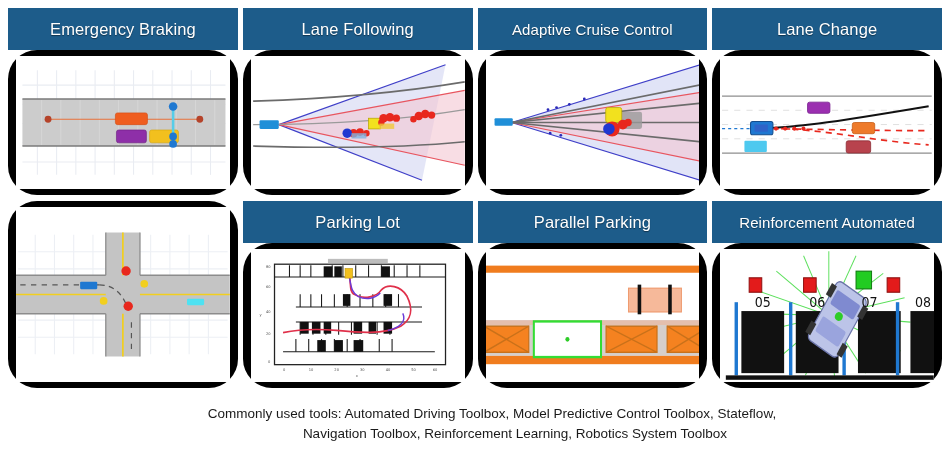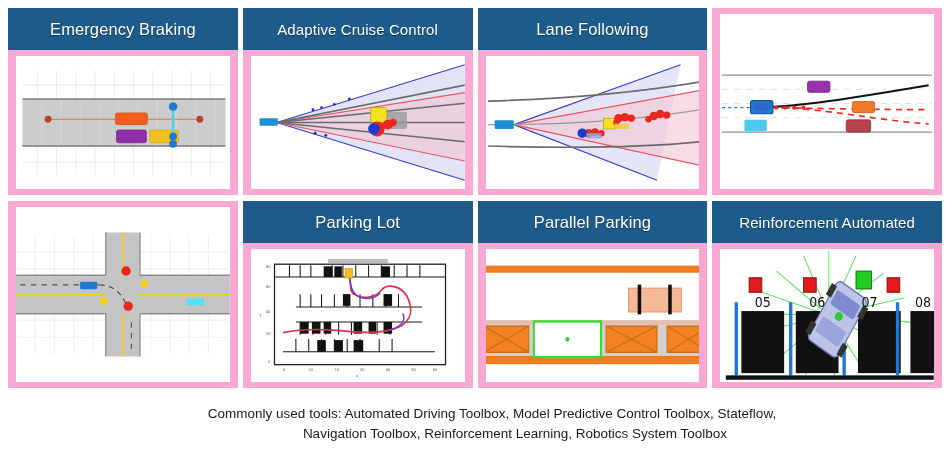--- a/index.html
+++ b/index.html
@@ -16,22 +16,22 @@
         grid-template-rows:1fr 1fr;column-gap:5px;row-gap:6px;}
   .cell{display:flex;flex-direction:column;min-width:0;}
   .cell-header{
     background:#1d5c8a;color:#ffffff;
     height:42px;display:flex;align-items:center;justify-content:center;
     text-align:center;font-size:16.5px;letter-spacing:.1px;
     text-shadow:0 1px 1px rgba(0,0,0,.45);
     padding:0 4px;box-sizing:border-box;white-space:nowrap;
   }
   .cell-header.small{font-size:15px;}
-  .cell-body{flex:1;background:#f9a8d4;display:flex;align-items:center;
-             justify-content:center;padding:6px 8px;box-sizing:border-box;}
+  .cell-body{flex:1;background:#000000;display:flex;align-items:center;
+             justify-content:center;padding:6px 8px;box-sizing:border-box;border-radius:29px;}
   .panel{background:#ffffff;width:100%;height:100%;position:relative;overflow:hidden;}
 
   
   .caption{position:absolute;left:17px;top:404px;width:950px;text-align:center;
            font-size:13.5px;color:#1a1a1a;line-height:20px;}
   .caption .l2{display:block;padding-left:46px;}
 
   svg{display:block;width:100%;height:100%;}
 </style>
 </head>
@@ -82,58 +82,20 @@
             <line x1="30" y1="52" x2="172" y2="52" stroke="#e8703a" stroke-width="1"></line>
             <circle cx="30" cy="52" r="3.2" fill="#b5432a"></circle>
             <circle cx="172" cy="52" r="3.2" fill="#b5432a"></circle>
             <rect x="93" y="46" width="30" height="11" rx="2" fill="#ef5d1f" stroke="#d34d14" stroke-width="0.6"></rect>
             <rect x="94" y="62" width="28" height="12" rx="2" fill="#8e2fa8" stroke="#6d2182" stroke-width="0.6"></rect>
             <rect x="125" y="62" width="27" height="12" rx="2" fill="#f2c01e" stroke="#d4a60f" stroke-width="0.6"></rect>
             <line x1="147" y1="40" x2="147" y2="74" stroke="#56cde8" stroke-width="2.4"></line>
             <circle cx="147" cy="40" r="4" fill="#1f78d1"></circle>
             <circle cx="147" cy="68" r="3.6" fill="#1f78d1"></circle>
             <circle cx="147" cy="75" r="3.6" fill="#1f78d1"></circle>
-          </svg>
-        </div>
-      </div>
-    </div>
-
-    <div class="cell">
-      <div class="cell-header small">Adaptive Cruise Control</div>
-      <div class="cell-body">
-        <div class="panel">
-          <svg viewBox="0 0 200 112" preserveAspectRatio="xMidYMid meet">
-            <rect x="0" y="0" width="200" height="112" fill="#ffffff"></rect>
-            <polygon points="24,56 200,2 200,110" fill="#c9cdf0" opacity="0.55"></polygon>
-            <polygon points="24,56 200,28 200,92" fill="#f3c6d2" opacity="0.6"></polygon>
-            <line x1="24" y1="56" x2="200" y2="2" stroke="#3f3fc8" stroke-width="1.1"></line>
-            <line x1="24" y1="56" x2="200" y2="110" stroke="#3f3fc8" stroke-width="1.1"></line>
-            <line x1="24" y1="56" x2="200" y2="28" stroke="#e8555f" stroke-width="1.1"></line>
-            <line x1="24" y1="56" x2="200" y2="92" stroke="#e8555f" stroke-width="1.1"></line>
-            <path d="M24 56 L200 21" stroke="#6b6b6b" stroke-width="1.6" fill="none"></path>
-            <path d="M24 56 L200 38" stroke="#6b6b6b" stroke-width="1.6" fill="none"></path>
-            <path d="M24 56 L200 56" stroke="#6b6b6b" stroke-width="1.6" fill="none"></path>
-            <path d="M24 56 L200 74" stroke="#6b6b6b" stroke-width="1.6" fill="none"></path>
-            <rect x="8" y="52" width="17" height="7" rx="1" fill="#1f8fd8"></rect>
-            <g>
-              <rect x="120" y="46" width="26" height="16" rx="2" fill="#9a9a9a" opacity="0.8"></rect>
-              <rect x="112" y="42" width="15" height="14" rx="2" fill="#f2e11e" stroke="#b8a800" stroke-width="0.7"></rect>
-              <circle cx="118" cy="62" r="7" fill="#e8281e"></circle>
-              <circle cx="115" cy="62" r="5.4" fill="#1f38d1"></circle>
-              <circle cx="128" cy="58" r="4.6" fill="#e8281e"></circle>
-              <circle cx="133" cy="56" r="3.4" fill="#e8281e"></circle>
-            </g>
-            <g fill="#2a2ab8">
-              <circle cx="58" cy="44" r="1.3"></circle>
-                <circle cx="66" cy="42" r="1.3"></circle>
-              <circle cx="78" cy="39" r="1.3"></circle>
-                <circle cx="60" cy="66" r="1.3"></circle>
-              <circle cx="70" cy="68" r="1.3"></circle>
-                <circle cx="92" cy="34" r="1.3"></circle>
-            </g>
           </svg>
         </div>
       </div>
     </div>
 
     <div class="cell">
       <div class="cell-header">Lane Following</div>
       <div class="cell-body">
         <div class="panel">
           <svg viewBox="0 0 200 112" preserveAspectRatio="xMidYMid meet">
@@ -164,20 +126,59 @@
             </g>
             <circle cx="90" cy="66" r="4.4" fill="#1f38d1"></circle>
             <rect x="94" y="66" width="14" height="5" fill="#7fb3e0" opacity="0.8"></rect>
             <rect x="120" y="57" width="14" height="5" fill="#f0c93a" opacity="0.8"></rect>
           </svg>
         </div>
       </div>
     </div>
 
     <div class="cell">
+      <div class="cell-header small">Adaptive Cruise Control</div>
+      <div class="cell-body">
+        <div class="panel">
+          <svg viewBox="0 0 200 112" preserveAspectRatio="xMidYMid meet">
+            <rect x="0" y="0" width="200" height="112" fill="#ffffff"></rect>
+            <polygon points="24,56 200,2 200,110" fill="#c9cdf0" opacity="0.55"></polygon>
+            <polygon points="24,56 200,28 200,92" fill="#f3c6d2" opacity="0.6"></polygon>
+            <line x1="24" y1="56" x2="200" y2="2" stroke="#3f3fc8" stroke-width="1.1"></line>
+            <line x1="24" y1="56" x2="200" y2="110" stroke="#3f3fc8" stroke-width="1.1"></line>
+            <line x1="24" y1="56" x2="200" y2="28" stroke="#e8555f" stroke-width="1.1"></line>
+            <line x1="24" y1="56" x2="200" y2="92" stroke="#e8555f" stroke-width="1.1"></line>
+            <path d="M24 56 L200 21" stroke="#6b6b6b" stroke-width="1.6" fill="none"></path>
+            <path d="M24 56 L200 38" stroke="#6b6b6b" stroke-width="1.6" fill="none"></path>
+            <path d="M24 56 L200 56" stroke="#6b6b6b" stroke-width="1.6" fill="none"></path>
+            <path d="M24 56 L200 74" stroke="#6b6b6b" stroke-width="1.6" fill="none"></path>
+            <rect x="8" y="52" width="17" height="7" rx="1" fill="#1f8fd8"></rect>
+            <g>
+              <rect x="120" y="46" width="26" height="16" rx="2" fill="#9a9a9a" opacity="0.8"></rect>
+              <rect x="112" y="42" width="15" height="14" rx="2" fill="#f2e11e" stroke="#b8a800" stroke-width="0.7"></rect>
+              <circle cx="118" cy="62" r="7" fill="#e8281e"></circle>
+              <circle cx="115" cy="62" r="5.4" fill="#1f38d1"></circle>
+              <circle cx="128" cy="58" r="4.6" fill="#e8281e"></circle>
+              <circle cx="133" cy="56" r="3.4" fill="#e8281e"></circle>
+            </g>
+            <g fill="#2a2ab8">
+              <circle cx="58" cy="44" r="1.3"></circle>
+                <circle cx="66" cy="42" r="1.3"></circle>
+              <circle cx="78" cy="39" r="1.3"></circle>
+                <circle cx="60" cy="66" r="1.3"></circle>
+              <circle cx="70" cy="68" r="1.3"></circle>
+                <circle cx="92" cy="34" r="1.3"></circle>
+            </g>
+          </svg>
+        </div>
+      </div>
+    </div>
+
+    <div class="cell">
+      <div class="cell-header">Lane Change</div>
       <div class="cell-body">
         <div class="panel">
           <svg viewBox="0 0 210 112" preserveAspectRatio="xMidYMid meet">
             <rect x="0" y="0" width="210" height="112" fill="#ffffff"></rect>
             <line x1="2" y1="30" x2="208" y2="30" stroke="#8e8e8e" stroke-width="1.2"></line>
             <line x1="2" y1="86" x2="208" y2="86" stroke="#8e8e8e" stroke-width="1.2"></line>
             <g stroke="#d9d9d9" stroke-width="0.8" stroke-dasharray="6 6">
               <line x1="2" y1="44" x2="208" y2="44"></line>
               <line x1="2" y1="58" x2="208" y2="58"></line>
               <line x1="2" y1="72" x2="208" y2="72"></line>

